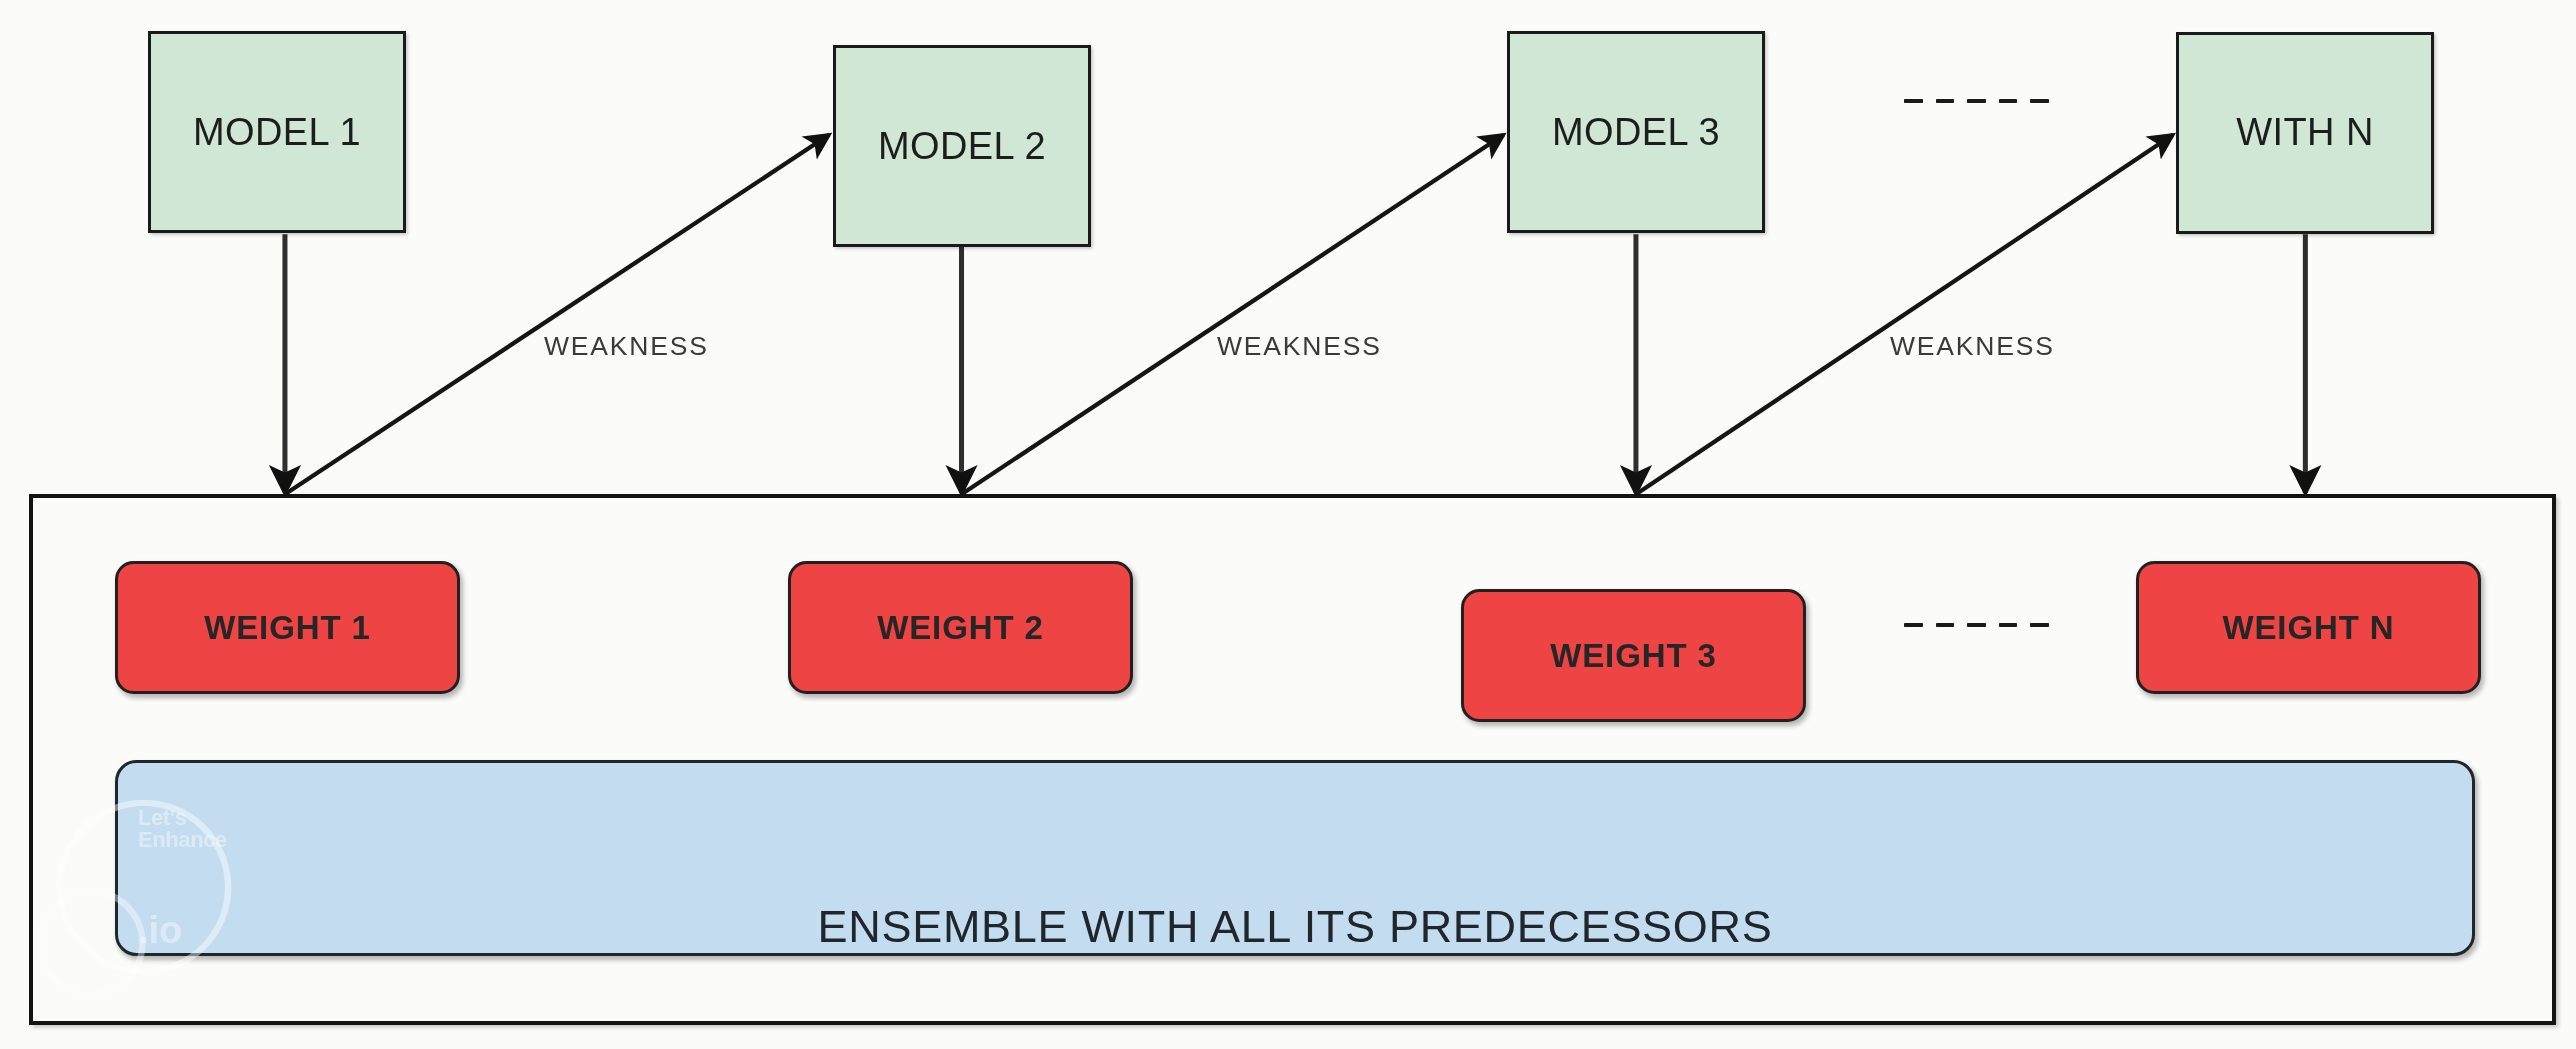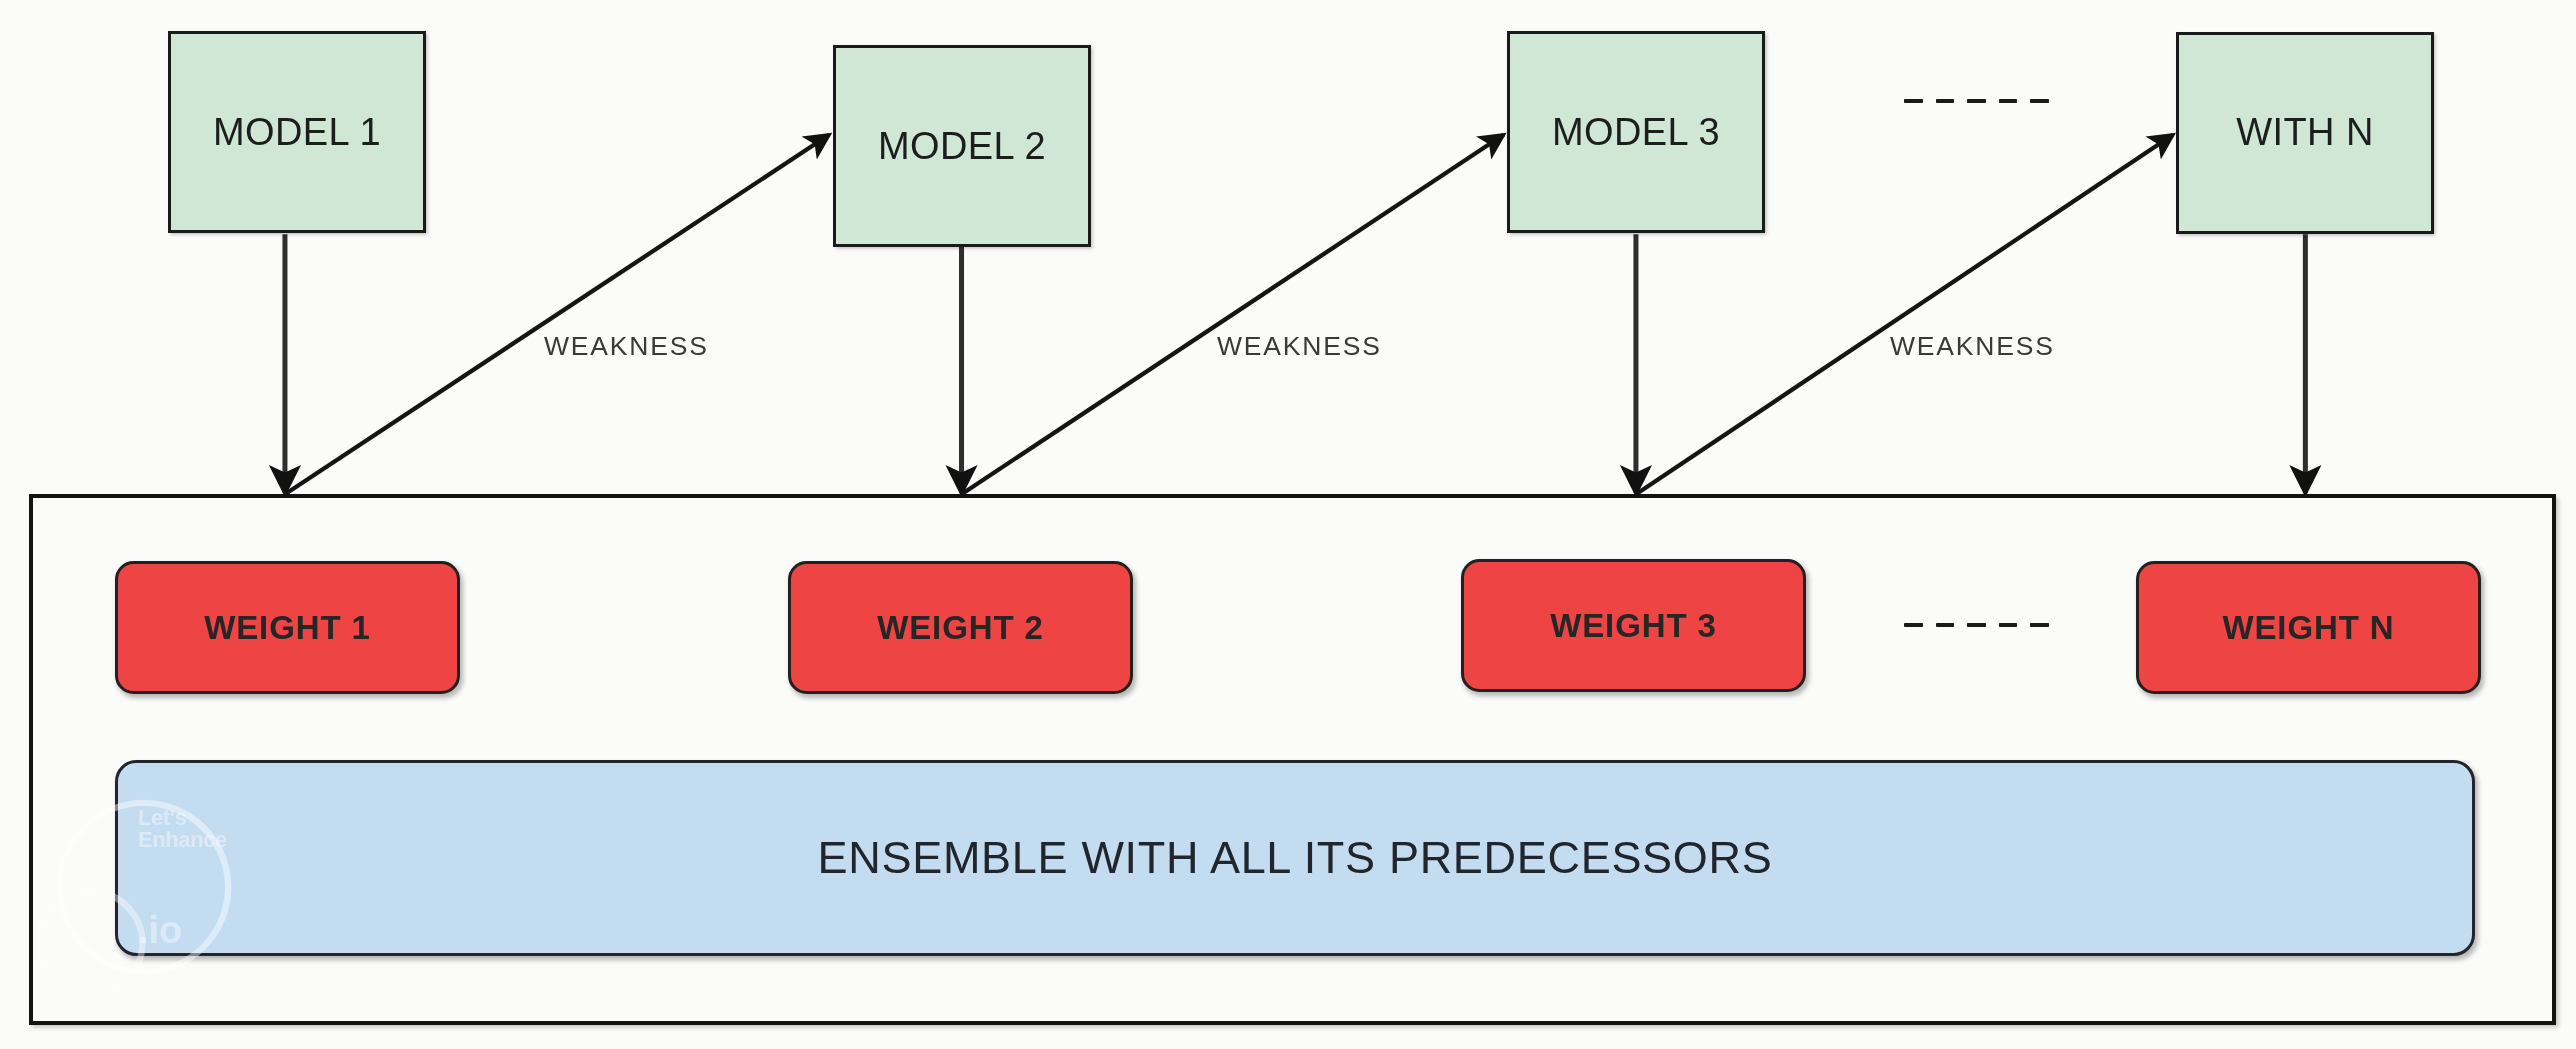--- a/index.html
+++ b/index.html
@@ -55,21 +55,21 @@
   
   #ensemble-box{
     position:absolute;
     left:115px;top:760px;
     width:2360px;height:196px;
     background:#c4dcf0;
     border:3.6px solid #20262b;
     border-radius:21.5px;
     box-sizing:border-box;
     box-shadow:2.9px 3.6px 5px rgba(0,0,0,.28);
-    display:flex;align-items:center;justify-content:center;
+    display:flex;align-items:flex-end;justify-content:center;
     overflow:hidden;
   }
   #ensemble-box .lbl{
     font-size:45px;letter-spacing:0.7px;color:#20262b;white-space:nowrap;
     position:relative;z-index:3;
   }
 
   
   .weakness-label{
     position:absolute;
@@ -127,21 +127,21 @@
       <line x1="3220" y1="327" x2="3220" y2="688"></line>
     </g>
 
     <g stroke="#151515" stroke-width="6" fill="none" marker-end="url(#ah)">
       <line x1="398" y1="690" x2="1158" y2="188"></line>
       <line x1="1343" y1="690" x2="2100" y2="188"></line>
       <line x1="2285" y1="690" x2="3035" y2="188"></line>
     </g>
   </svg>
 
-  <div class="model-box" style="left:168px;top:31px;">
+  <div class="model-box" style="left:148px;top:31px;">
     <span class="lbl">MODEL 1</span>
   </div>
   <div class="model-box" style="left:833px;top:45px;">
     <span class="lbl">MODEL 2</span>
   </div>
   <div class="model-box" style="left:1507px;top:31px;">
     <span class="lbl">MODEL 3</span>
   </div>
   <div class="model-box" style="left:2176px;top:31.5px;">
     <span class="lbl">WITH N</span>
@@ -160,21 +160,21 @@
   <div class="weakness-label" style="left:1890px;top:331px;">WEAKNESS</div>
 
   <div id="outer-container"></div>
 
   <div class="weight-box" style="left:115px;top:561px;">
     <span class="lbl">WEIGHT 1</span>
   </div>
   <div class="weight-box" style="left:788px;top:561px;">
     <span class="lbl">WEIGHT 2</span>
   </div>
-  <div class="weight-box" style="left:1461px;top:559px;">
+  <div class="weight-box" style="left:1461px;top:589px;">
     <span class="lbl">WEIGHT 3</span>
   </div>
   <div class="weight-box" style="left:2136px;top:561px;">
     <span class="lbl">WEIGHT N</span>
   </div>
 
   <div class="ellipsis" style="left:1904px;top:623px;">
     <span class="dash"></span>
     <span class="dash"></span>
     <span class="dash"></span>

